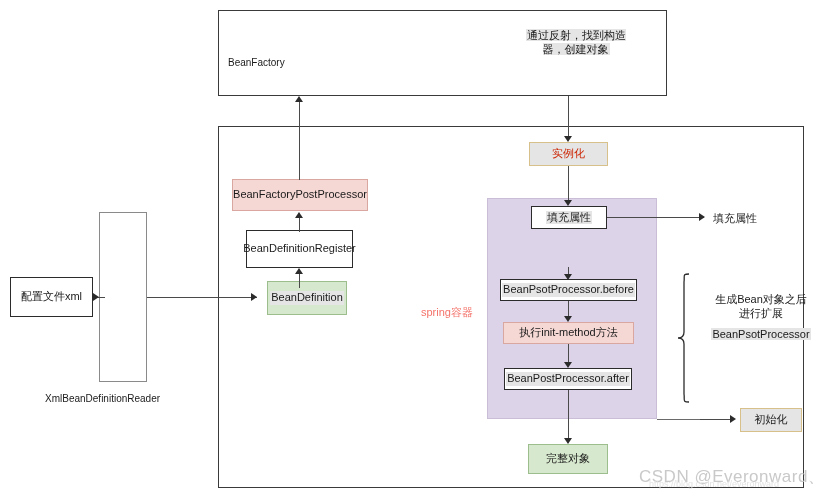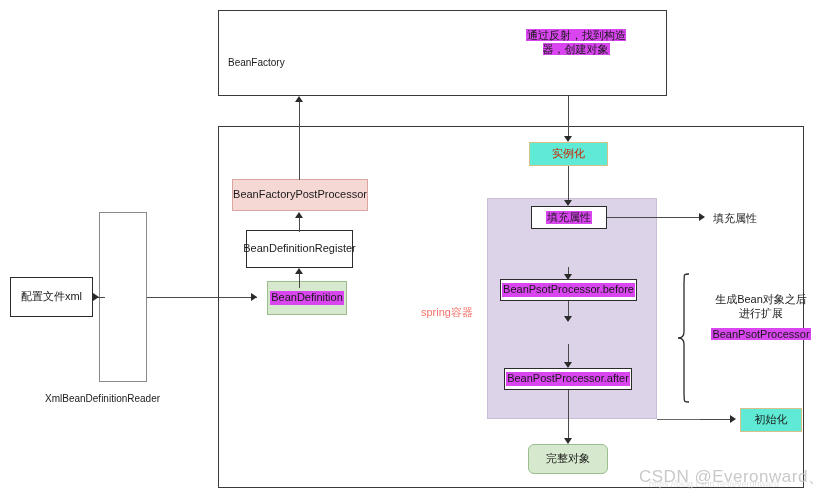--- a/index.html
+++ b/index.html
@@ -56,30 +56,30 @@
   }
   .n-pink {
     background: #f5d7d4;
     border: 1.2px solid #d9a6a0;
   }
   .n-green {
     background: #d6e8cd;
     border: 1.2px solid #9cbd8c;
   }
   .n-cream {
-    background: #5eead4;
+    background: #e5e5e5;
     border: 1.2px solid #d8c08b;
     text-align: right;
   }
   .n-open {
     background: transparent;
     border: none;
   }
   .hl-green {
-    background: #d946ef;
+    background: #e5e5e5;
     padding: 0 1px;
   }
   .txt-red { color: #cc2200; }
   
   .vline {
     position: absolute;
     width: 0;
     border-left: 1.2px solid #4a4a4a;
   }
   .hline {
@@ -192,30 +192,31 @@
 
 
   <div class="vline" style="left:568px; top:267px; height:10px;"></div>
   <div class="arrow-down" style="left:564px; top:274px;"></div>
 
   <div class="box n-plain" style="left:500px; top:279px; width:137px; height:22px;"><span class="hl-green">BeanPsotProcessor.before</span></div>
 
   <div class="vline" style="left:568px; top:301px; height:17px;"></div>
   <div class="arrow-down" style="left:564px; top:316px;"></div>
 
+  <div class="box n-pink" style="left:503px; top:322px; width:131px; height:22px;">执行init-method方法</div>
 
   <div class="vline" style="left:568px; top:344px; height:20px;"></div>
   <div class="arrow-down" style="left:564px; top:362px;"></div>
 
   <div class="box n-plain" style="left:504px; top:368px; width:128px; height:22px;"><span class="hl-green">BeanPostProcessor.after</span></div>
 
   <div class="vline" style="left:568px; top:390px; height:51px;"></div>
   <div class="arrow-down" style="left:564px; top:438px;"></div>
 
-  <div class="box n-green" style="left:528px; top:444px; width:80px; height:30px;border-radius:6px;">完整对象</div>
+  <div class="box n-green" style="left:528px; top:444px; width:80px; height:30px;">完整对象</div>
 
   <div class="hline" style="left:657px; top:419px; width:75px; border-color:#6a6a6a;"></div>
   <div class="hline" style="left:700px; top:419px; width:34px; border-color:#4a4a4a;"></div>
   <div class="arrow-right" style="left:730px; top:415px;"></div>
 
   <div class="box n-cream" style="left:740px; top:408px; width:62px; height:24px;">初始化</div>
 
   <svg style="position:absolute; left:676px; top:272px; width:16px; height:132px;" viewBox="0 0 16 132" preserveAspectRatio="none">
     <path d="M13 2 C6 2 9 4 8 10 L8 60 C8 65 5 66 2 66 C5 66 8 67 8 72 L8 122 C9 128 6 130 13 130" fill="none" stroke="#2b2b2b" stroke-width="1.3"></path>
   </svg>

